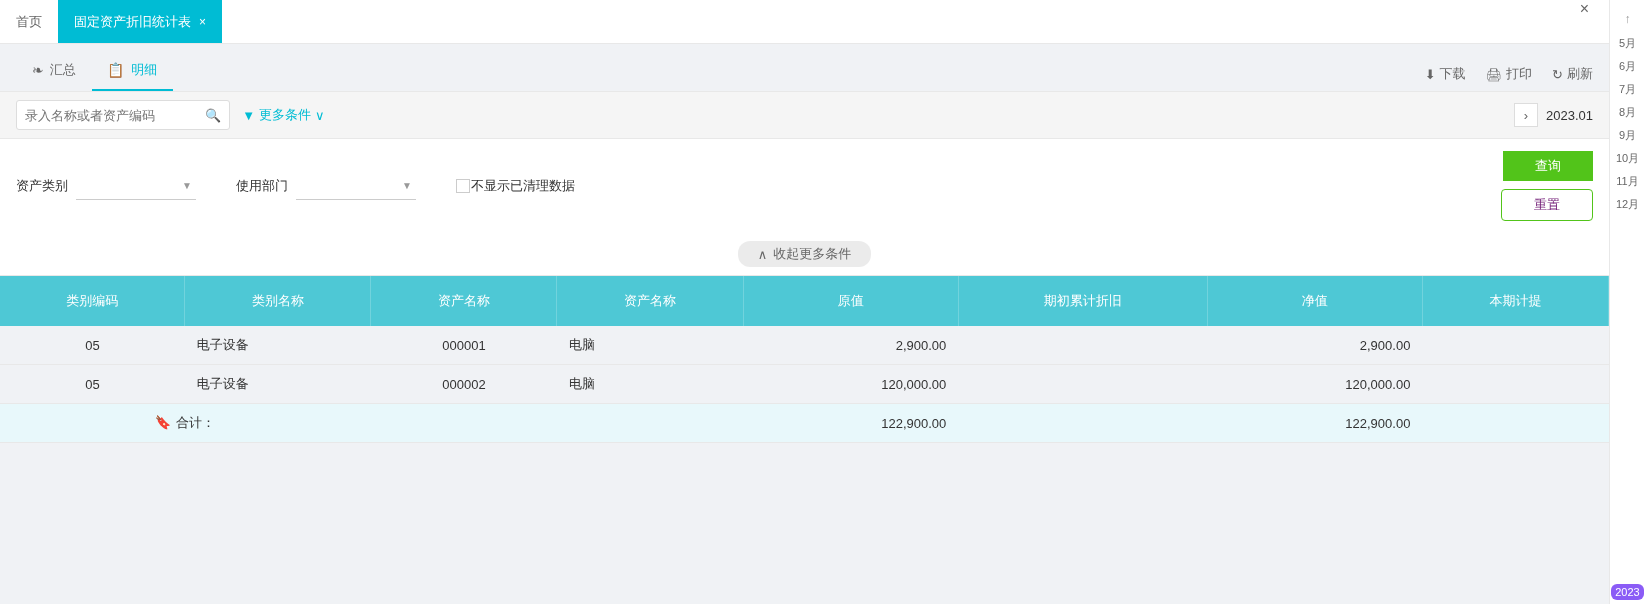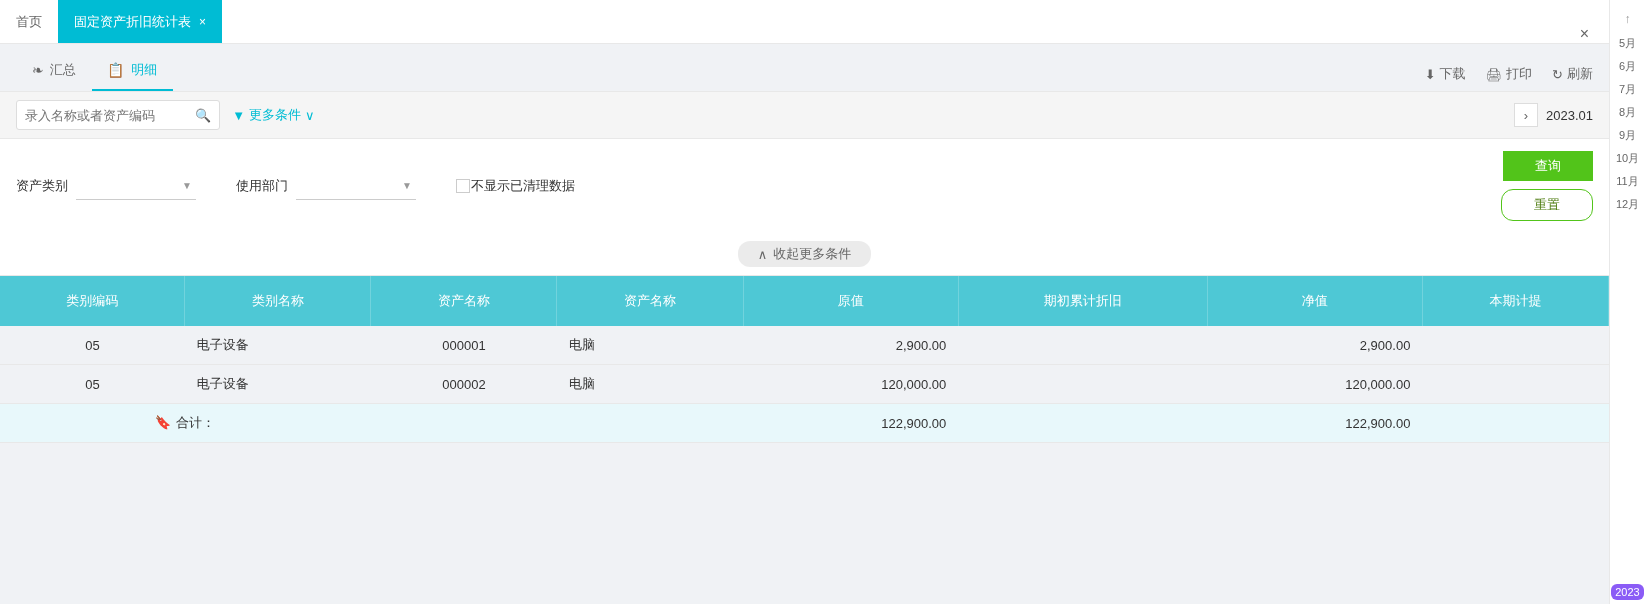--- a/index.html
+++ b/index.html
@@ -2,50 +2,50 @@
 <html><head>
   <meta charset="utf-8">
   <style>
     * { box-sizing: border-box; margin: 0; padding: 0; }
     body { font-family: 'Microsoft YaHei', Arial, sans-serif; font-size: 13px; background: #f0f2f5; color: #333; width: 1645px; height: 604px; overflow: hidden; display: flex; }
 
     
     .main-container { flex: 1; display: flex; flex-direction: column; background: #f0f2f5; }
 
     
-    .top-nav { background: #fff; display: flex; align-items: flex-end; height: 44px; border-bottom: 1px solid #e8e8e8; padding: 0; }
+    .top-nav { background: #fff; display: flex; align-items: flex-start; height: 44px; border-bottom: 1px solid #e8e8e8; padding: 0; }
     .nav-home { padding: 0 16px; font-size: 13px; color: #666; cursor: pointer; height: 100%; display: flex; align-items: center; }
     .nav-tab { background: #00bcd4; color: #fff; padding: 0 16px; height: 100%; display: flex; align-items: center; font-size: 13px; gap: 8px; cursor: pointer; }
     .nav-tab .close-icon { color: #fff; font-size: 12px; cursor: pointer; }
     .close-window { margin-left: auto; padding: 0 20px; font-size: 16px; color: #666; cursor: pointer; }
 
     
     .tabs-row { display: flex; align-items: flex-end; padding: 0 16px; border-bottom: 1px solid #e8e8e8; height: 48px; justify-content: space-between; }
     .tabs-left { display: flex; align-items: flex-end; gap: 0; height: 100%; }
     .tab-item { display: flex; align-items: center; gap: 6px; padding: 0 16px; height: 40px; cursor: pointer; font-size: 13px; color: #666; border-bottom: 2px solid transparent; }
     .tab-item.active { color: #00bcd4; border-bottom: 2px solid #00bcd4; }
     .tab-icon { font-size: 14px; }
     .tabs-right { display: flex; align-items: center; gap: 20px; padding-bottom: 8px; }
     .action-btn { display: flex; align-items: center; gap: 4px; color: #666; cursor: pointer; font-size: 13px; }
 
     
     .filter-bar { display: flex; align-items: center; padding: 8px 16px; background: #f5f5f5; border-bottom: 1px solid #e8e8e8; gap: 12px; }
-    .search-input-wrap { display: flex; align-items: center; background: #fff; border: 1px solid #ddd; border-radius: 3px; padding: 0 8px; gap: 10px; height: 30px; min-width: 200px; }
+    .search-input-wrap { display: flex; align-items: center; background: #fff; border: 1px solid #ddd; border-radius: 3px; padding: 0 8px; gap: 20px; height: 30px; min-width: 200px; }
     .search-input-wrap input { border: none; outline: none; font-size: 13px; color: #999; background: transparent; width: 160px; }
     .more-filter { display: flex; align-items: center; gap: 4px; color: #00bcd4; cursor: pointer; font-size: 13px; }
     .filter-expand-btn { margin-left: auto; width: 24px; height: 24px; background: #fff; border: 1px solid #ddd; display: flex; align-items: center; justify-content: center; cursor: pointer; color: #666; }
     .date-display { font-size: 13px; color: #333; white-space: nowrap; }
     .filter-group { display: flex; align-items: center; gap: 8px; }
     .filter-label { font-size: 13px; color: #333; white-space: nowrap; text-align: right; }
     .filter-select { display: flex; align-items: center; border-bottom: 1px solid #ccc; min-width: 120px; height: 28px; gap: 4px; cursor: pointer; padding: 0 4px; }
     .filter-select .arrow { color: #999; font-size: 10px; }
     .filter-checkbox-group { display: flex; align-items: center; gap: 1px; }
     .filter-checkbox { width: 14px; height: 14px; border: 1px solid #ccc; cursor: pointer; }
     .btn-query { background: #52c41a; color: #fff; border: none; padding: 6px 32px; font-size: 13px; cursor: pointer; border-radius: 0; }
-    .btn-reset { background: #fff; color: #4d7c0f; border: 1px solid #52c41a; padding: 6px 32px; font-size: 13px; cursor: pointer; border-radius: 12px; }
+    .btn-reset { background: #fff; color: #701a75; border: 1px solid #52c41a; padding: 6px 32px; font-size: 13px; cursor: pointer; border-radius: 4px; }
 
     
     .table-wrap { flex: 1; overflow: auto; }
     table { width: 100%; border-collapse: collapse; }
     thead tr { background: #4ec8d5; }
     thead th { color: #fff; font-weight: normal; padding: 16px 12px; text-align: center; font-size: 13px; border-right: 1px solid rgba(255,255,255,0.2); white-space: nowrap; }
     tbody tr { border-bottom: 1px solid #e8e8e8; }
     tbody td { padding: 10px 12px; font-size: 13px; color: #333; }
     tbody td.number { text-align: right; }
     tbody td.center { text-align: center; }

